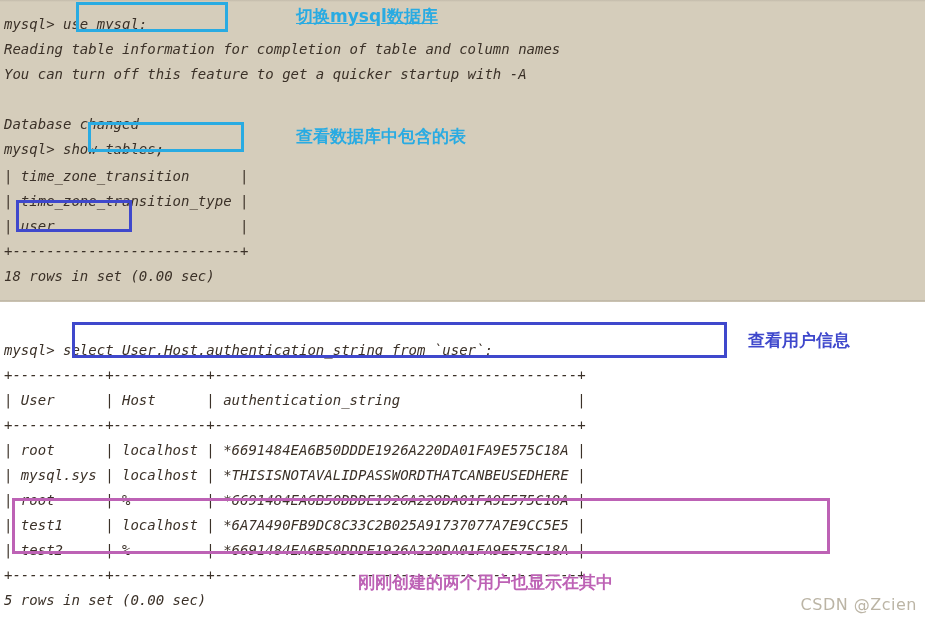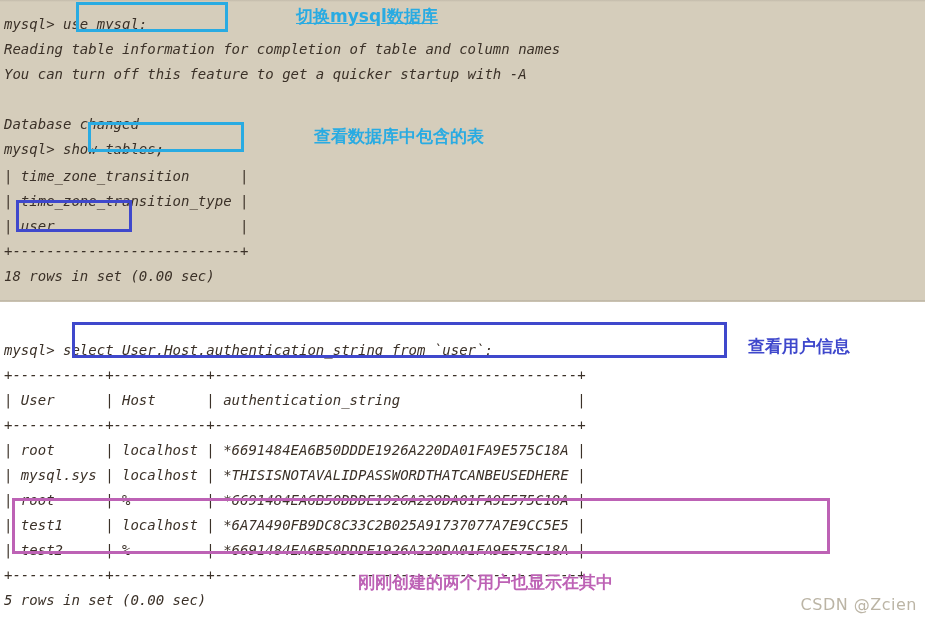--- a/index.html
+++ b/index.html
@@ -121,21 +121,21 @@
 18 rows in set (0.00 sec)</pre>
 
     <div class="box box-cyan" style="left:76px; top:2px; width:152px; height:30px;"></div>
 
     <div class="box box-cyan" style="left:88px; top:122px; width:156px; height:30px;"></div>
 
     <div class="box box-blue" style="left:16px; top:200px; width:116px; height:32px;"></div>
 
     <div class="note note-cyan" style="left:296px; top:6px;text-decoration:underline;">切换mysql数据库</div>
 
-    <div class="note note-cyan" style="left:296px; top:126px;margin-left:18px;">查看数据库中包含的表</div>
+    <div class="note note-cyan" style="left:296px; top:126px;">查看数据库中包含的表</div>
 
   </div>
 
   <div class="seam"></div>
 
   <div class="pane" id="pane-bottom">
     <pre class="term" style="top:22px;">mysql&gt; select User,Host,authentication_string from `user`;
 +-----------+-----------+-------------------------------------------+
 | User      | Host      | authentication_string                     |
 +-----------+-----------+-------------------------------------------+
@@ -144,19 +144,19 @@
 | root      | %         | *6691484EA6B50DDDE1926A220DA01FA9E575C18A |
 | test1     | localhost | *6A7A490FB9DC8C33C2B025A91737077A7E9CC5E5 |
 | test2     | %         | *6691484EA6B50DDDE1926A220DA01FA9E575C18A |
 +-----------+-----------+-------------------------------------------+
 5 rows in set (0.00 sec)</pre>
 
     <div class="box box-blue" style="left:72px; top:20px; width:655px; height:36px;"></div>
 
     <div class="box box-pink" style="left:12px; top:196px; width:818px; height:56px;"></div>
 
-    <div class="note note-blue" style="left:748px; top:28px;margin-top:6px;">查看用户信息</div>
+    <div class="note note-blue" style="left:748px; top:28px;">查看用户信息</div>
 
     <div class="note note-pink" style="left:358px; top:270px;">刚刚创建的两个用户也显示在其中</div>
   </div>
 
   <div class="watermark">CSDN @Zcien</div>
 </div>
 
 </body></html>

